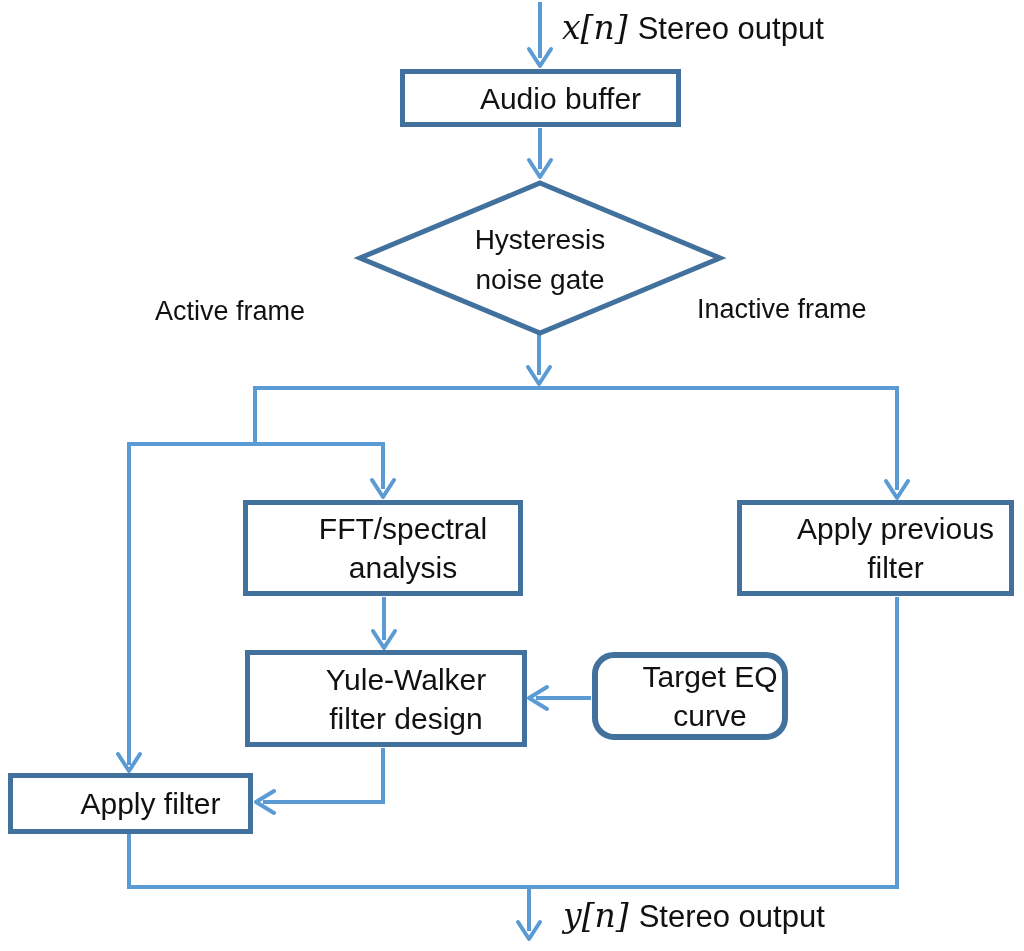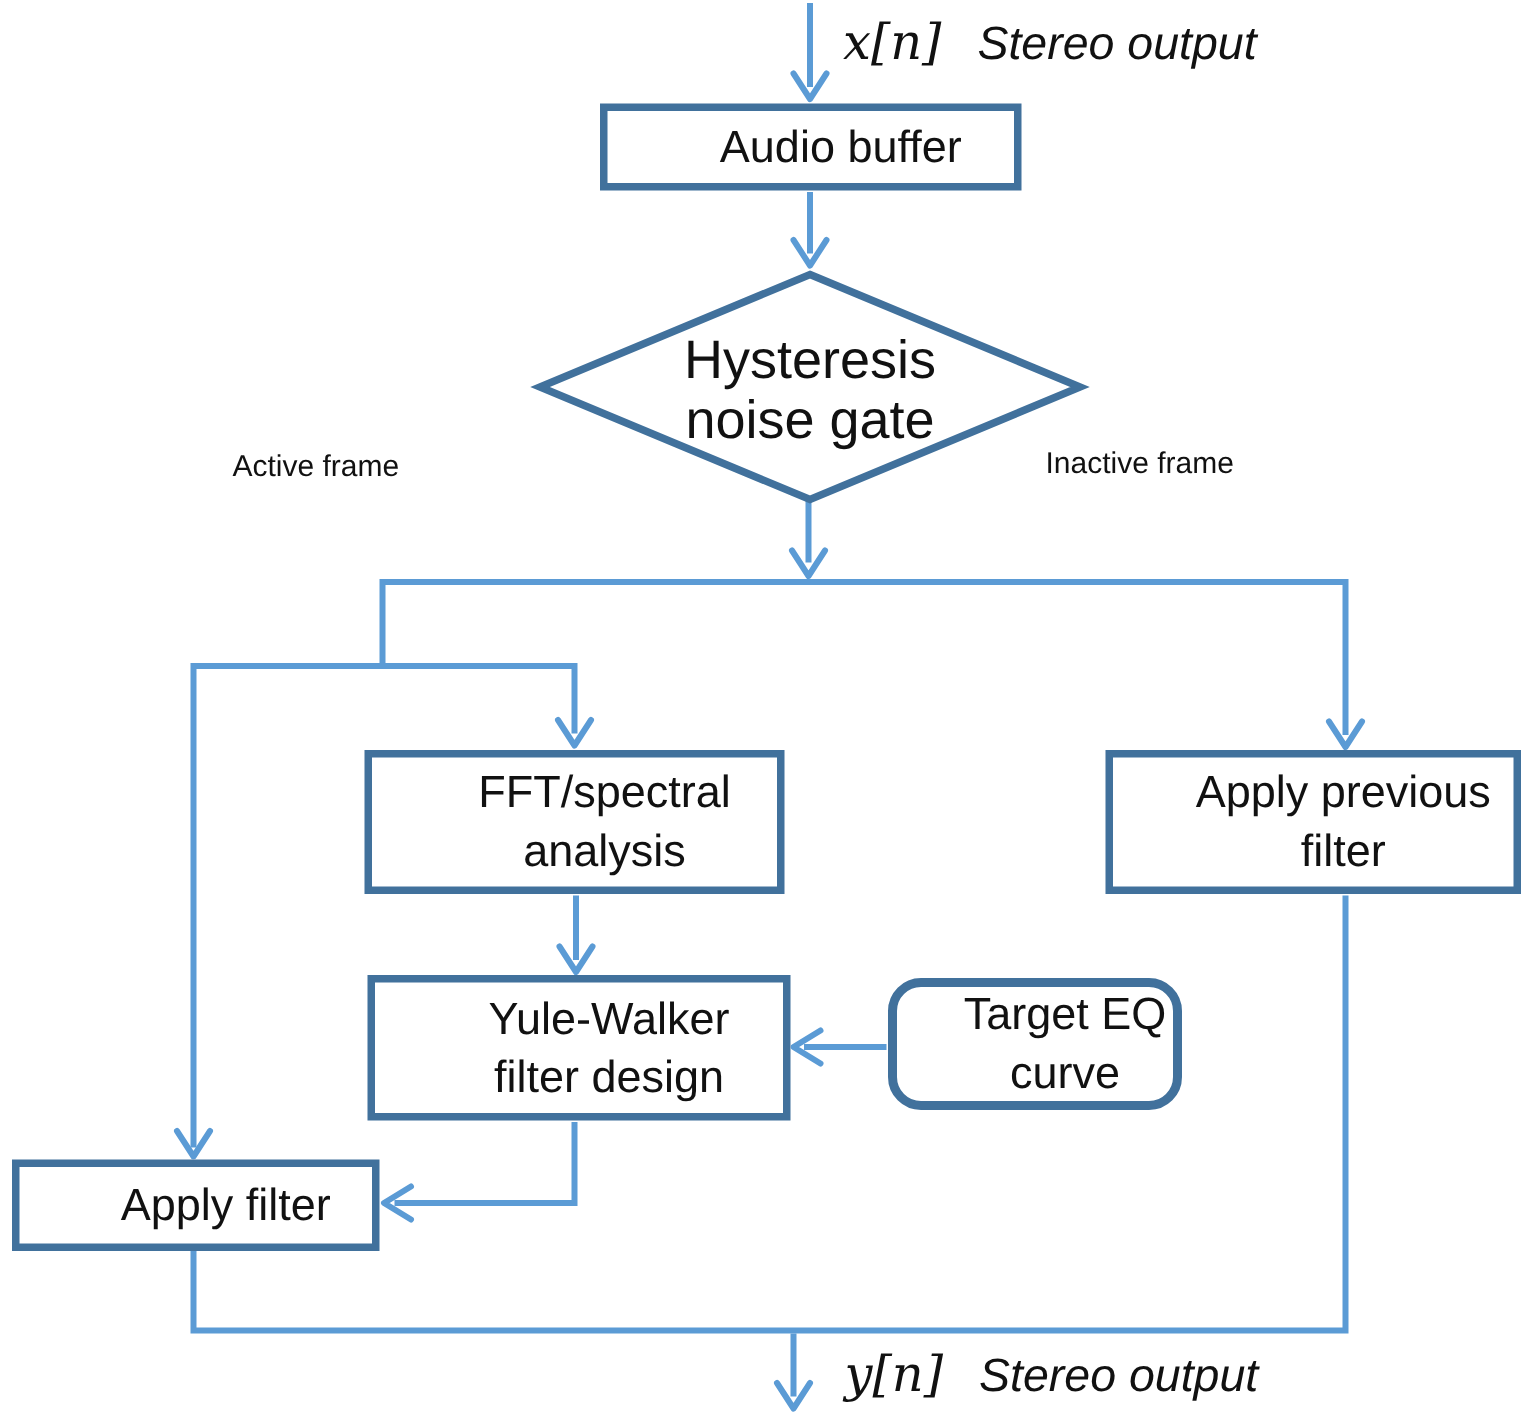--- a/index.html
+++ b/index.html
@@ -30,43 +30,43 @@
     text-align:center;
     font-size:30px;line-height:39px;
     white-space:pre-line;
     color:var(--text-color);
     padding-left:40px;
   }
   .rounded{border-radius:22px;border-width:6px;}
   .dlabel{
     position:absolute;
     text-align:center;
-    font-size:36px;line-height:40px;
+    font-size:28px;line-height:40px;
     white-space:pre-line;
     color:var(--text-color);
   }
   .flabel{
     position:absolute;
-    font-size:20px;line-height:36px;
+    font-size:27px;line-height:36px;
     color:var(--text-color);
     white-space:nowrap;
   }
   .io{
     position:absolute;
     font-size:31px;line-height:40px;
     white-space:nowrap;
     color:var(--text-color);
   }
   .math{
     font-family:"DejaVu Serif",serif;
     font-style:italic;
     font-size:33px;
     margin-top:48px;
   }
-  .iotext{margin-left:24px;font-style:italic;}
+  .iotext{margin-left:10px;}
 </style>
 </head>
 <body>
 
 <div class="canvas">
 
   <svg class="wires" viewBox="0 0 1024 951" xmlns="http://www.w3.org/2000/svg">
     <g>
       <path class="conn" d="M540,2 V58"></path>
       <polyline class="arrow" points="529,49 540,66 551,49"></polyline>

